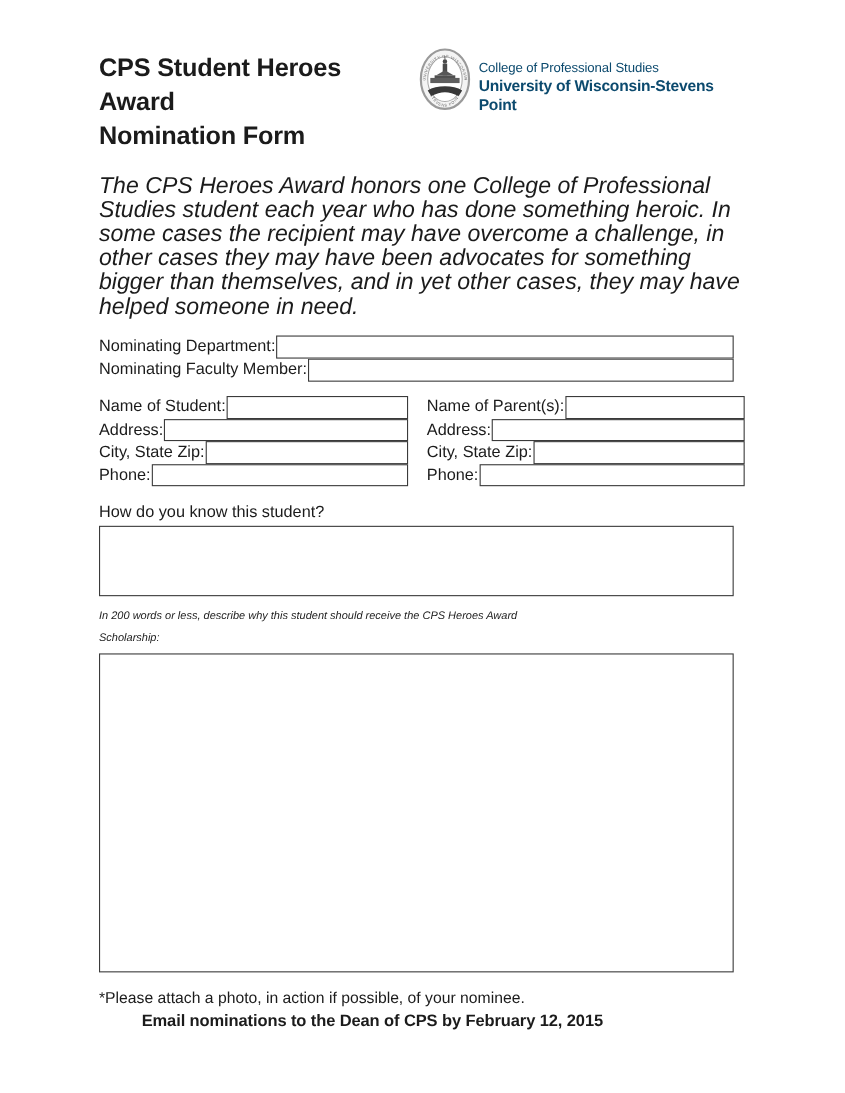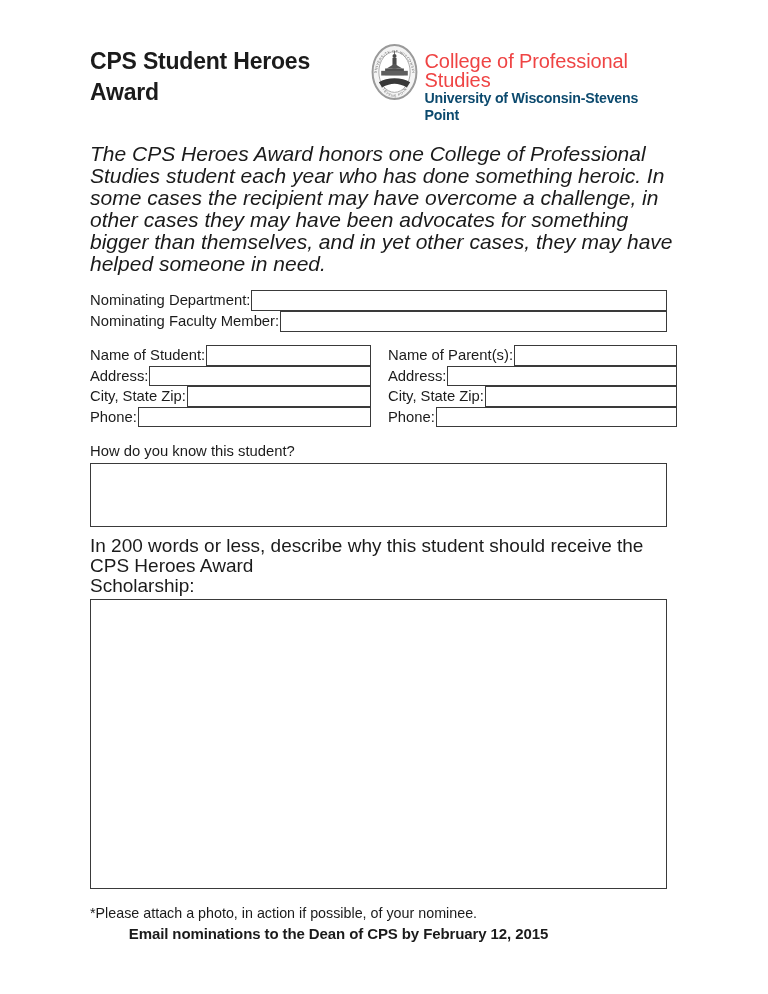--- a/index.html
+++ b/index.html
@@ -10,21 +10,21 @@
     padding:46px 92px 0 90px;
     font-family:"Liberation Sans", sans-serif;
     color:#1b1b1b; background:#ffffff;
   }
   
   .header { display:flex; justify-content:flex-start; align-items:flex-start; }
   .title { font-size:23px; font-weight:700; line-height:31px; letter-spacing:-0.2px; width:302px; }
   .logo { display:flex; gap:7px; margin-top:-3px; }
   .seal svg { display:block; }
   .wordmark { margin-top:9px; }
-  .org-name { font-size:20px; line-height:19px; color:#ef4444; letter-spacing:-0.1px; }
+  .org-name { font-size:12px; line-height:19px; color:#0c4a6e; letter-spacing:-0.1px; }
   .univ-name { font-size:14.2px; line-height:17px; font-weight:700; color:#0c4a6e; letter-spacing:-0.2px; }
   
   .intro { margin-top:19px; width:586px; font-style:italic; font-size:21px; line-height:22px; }
   
   .fieldrow { display:flex; align-items:flex-start; height:21px; }
   .fieldrow .lbl { font-size:14.8px; line-height:20px; white-space:nowrap; }
   input.box {
     flex:1; min-width:0; height:100%; margin-left:1px;
     border:1.6px solid #3a3a3a; border-radius:0; background:#fff;
     font:inherit; font-size:13px; padding:0 3px; outline:none;
@@ -34,32 +34,33 @@
   .cols .fieldrow { height:20.5px; }
   .major-row { margin-top:11px; width:577px; }
   .question { margin-top:15px; font-size:14.8px; line-height:18px; }
   textarea.area {
     display:block; width:577px; margin-top:3px; resize:none;
     border:1.6px solid #3a3a3a; border-radius:0; background:#fff;
     font:inherit; font-size:13px; padding:3px 4px; outline:none;
   }
   .area-small { height:64px; }
   .area-large { height:290px; }
-  .prompt { margin-top:9px; font-size:19px; line-height:20px; }
+  .prompt { margin-top:9px; font-size:10px; line-height:20px;font-style:italic; }
   .note { margin-top:16px; font-size:14.3px; }
   .footer { margin-top:4px; width:497px; text-align:center; font-size:15px; font-weight:700; letter-spacing:-0.1px; }
 </style>
 </head>
 <body>
 
 <div class="page">
 
   <div class="header">
     <div class="title">
       <div>CPS Student Heroes Award</div>
+      <div>Nomination Form</div>
     </div>
     <div class="logo">
       <div class="seal">
         <svg width="47" height="58" viewBox="0 0 60 74" xmlns="http://www.w3.org/2000/svg">
           <defs>
             <path id="arcTop" d="M 7,42 A 23,30 0 0 1 53,42"></path>
             <path id="arcBottom" d="M 11,44 A 19,25 0 0 0 49,44"></path>
           </defs>
           <ellipse cx="30" cy="37" rx="28" ry="34.5" fill="#f4f4f4" stroke="#9a9a9a" stroke-width="2.5"></ellipse>
           <ellipse cx="30" cy="37" rx="20" ry="26" fill="#ffffff" stroke="#a8a8a8" stroke-width="1.2"></ellipse>

